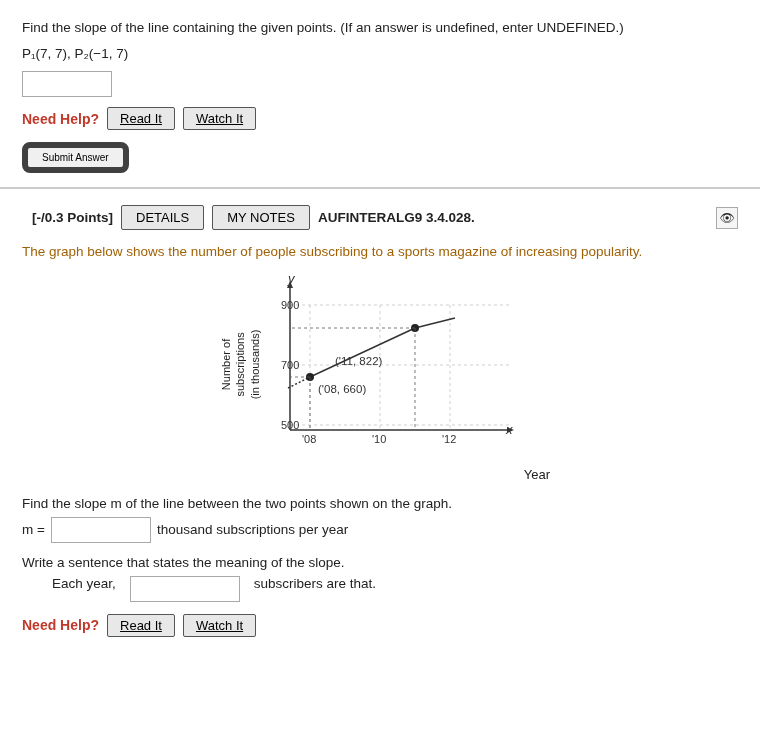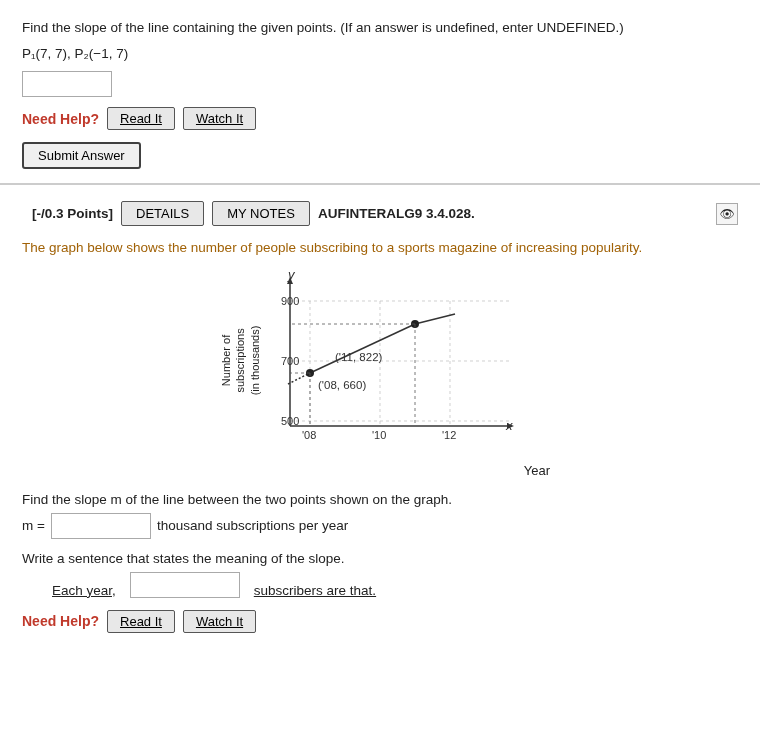--- a/index.html
+++ b/index.html
@@ -58,25 +58,25 @@
       font-size: 13px;
       border: 1px solid #555;
       background: #e8e8e8;
       cursor: pointer;
       border-radius: 2px;
       text-decoration: underline;
     }
 
     .submit-answer-btn {
       padding: 4px 14px;
-      font-size: 13px;
-      border: 2px solid #404040;
+      font-size: 10px;
+      border: 6px solid #404040;
       background: #f0f0f0;
       cursor: pointer;
-      border-radius: 3px;
+      border-radius: 8px;
       margin-top: 2px;
     }
 
     .section-bottom {
       padding: 16px 22px 18px 22px;
       background: #fff;
     }
 
     .problem-header {
       display: flex;
@@ -186,25 +186,24 @@
     }
 
     .write-sentence-text {
       font-size: 13.5px;
       margin-bottom: 6px;
       color: #222;
     }
 
     .sentence-row {
       display: flex;
-      align-items: flex-end;
+      align-items: flex-start;
       gap: 14px;
       font-size: 13.5px;
       padding-left: 30px;
-      text-decoration: underline;
     }
 
     .sentence-input-box {
       display: inline-block;
       width: 110px;
       height: 26px;
       border: 1px solid #aaa;
       background: #fff;
     }
 

